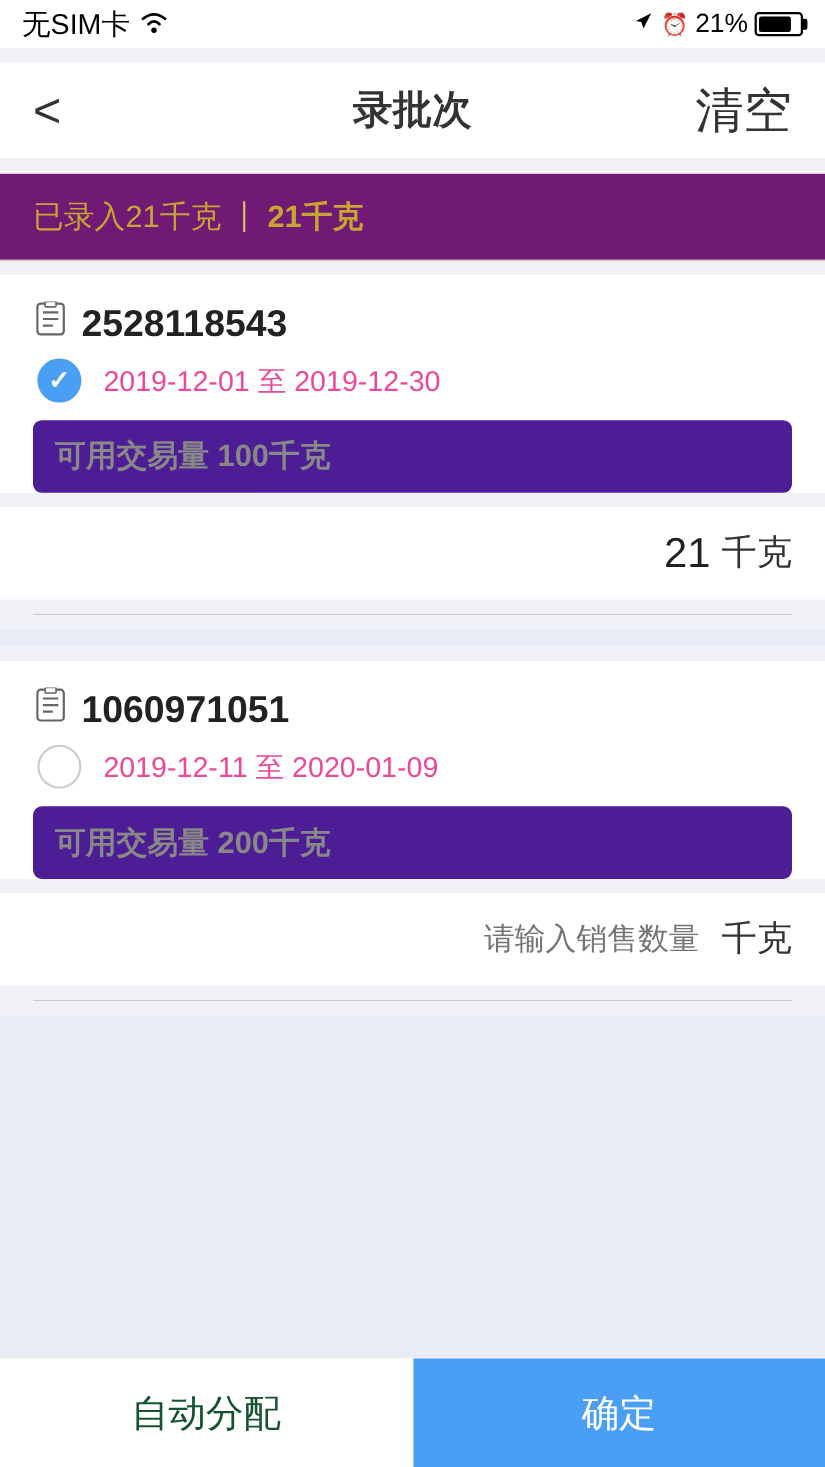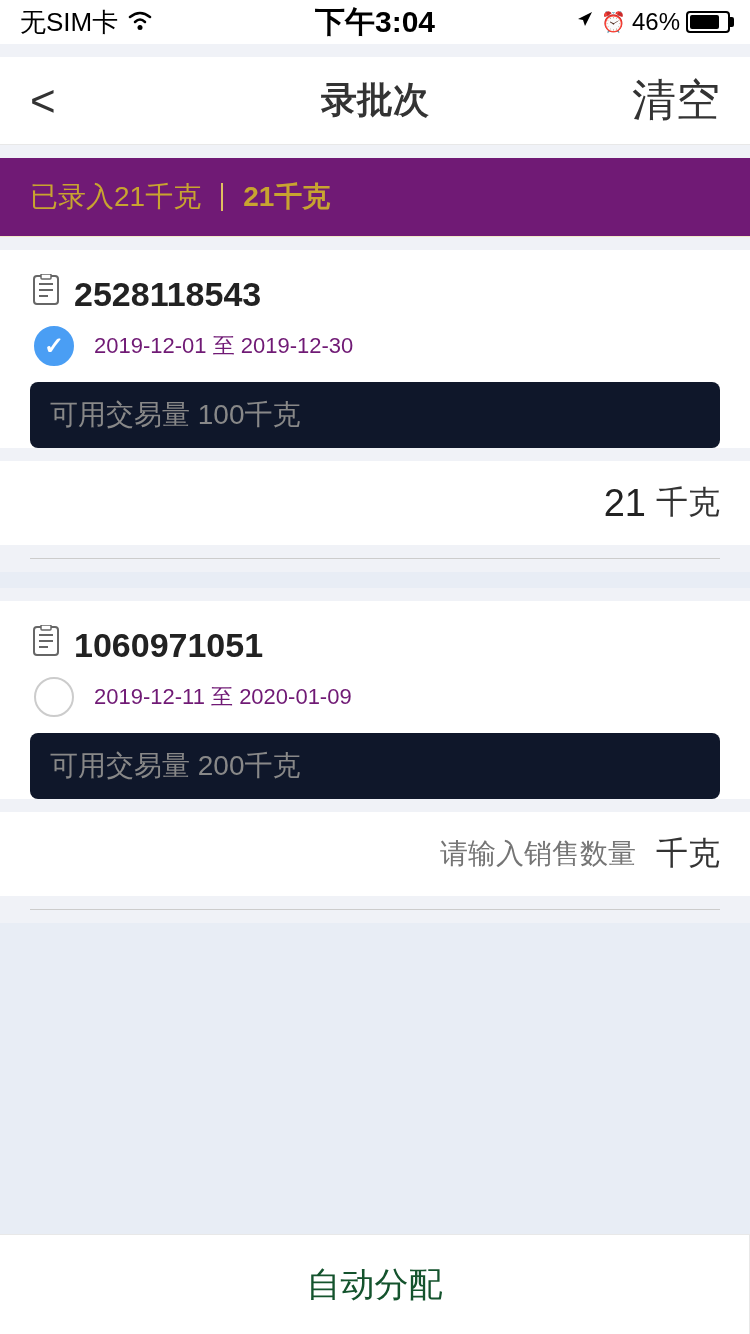--- a/index.html
+++ b/index.html
@@ -172,31 +172,32 @@
       background: #4a9ef4;
       border-color: #4a9ef4;
     }
     .radio-btn.checked::after {
       content: '✓';
       color: #fff;
       font-size: 24px;
       font-weight: bold;
     }
     .batch-date {
-      font-size: 22px;
-      color: #701a75;
+      font-size: 26px;
+      color: #ec4899;
     }
     .available-box {
-      background: #0f172a;
+      background: #4c1d95;
       border-radius: 8px;
       padding: 14px 20px;
       margin: 0 0 0 0;
       font-size: 28px;
       color: #888;
       margin-left: 0;
+      font-weight: bold;
     }
     .quantity-row {
       display: flex;
       align-items: center;
       justify-content: flex-end;
       padding: 20px 30px 20px 30px;
       background: #fff;
     }
     .quantity-input {
       font-size: 38px;
@@ -281,29 +282,28 @@
       <span>无SIM卡</span>
       <span>
         <svg width="28" height="22" viewBox="0 0 28 22" fill="none">
           <path d="M14 18 C14 18 14 18 14 18" stroke="#000" stroke-width="3" stroke-linecap="round"></path>
           <path d="M9 13 Q14 8 19 13" stroke="#000" stroke-width="2.5" fill="none" stroke-linecap="round"></path>
           <path d="M4 8 Q14 0 24 8" stroke="#000" stroke-width="2.5" fill="none" stroke-linecap="round"></path>
           <circle cx="14" cy="18.5" r="2.5" fill="#000"></circle>
         </svg>
       </span>
     </div>
-    <div class="status-center">下午3:04</div>
     <div class="status-right">
       <span style="font-size:22px;">
         <svg width="20" height="20" viewBox="0 0 20 20" fill="none">
           <path d="M3 10 L17 3 L10 17 L8 11 Z" fill="#000"></path>
         </svg>
       </span>
       <span style="font-size:20px;">⏰</span>
-      <span style="font-size:24px;">46%</span>
+      <span style="font-size:24px;">21%</span>
       <span class="battery-bar">
         <span class="battery-fill"></span>
       </span>
     </div>
   </div>
 
   <div class="nav-bar">
     <span class="nav-back" style="font-size:44px; font-weight:300;">&lt;</span>
     <span class="nav-title">录批次</span>
     <span class="nav-clear">清空</span>
@@ -366,15 +366,16 @@
       <input class="quantity-input" placeholder="请输入销售数量" style="color: rgb(204, 204, 204); width: 300px; font-size: 28px;">
       <span class="quantity-unit">千克</span>
     </div>
   </div>
   <div class="underline-row"></div>
 
   <div class="empty-area"></div>
 
   <div class="footer">
     <div class="footer-left">自动分配</div>
+    <div class="footer-right">确定</div>
   </div>
 
 </div>
 
 </body></html>

